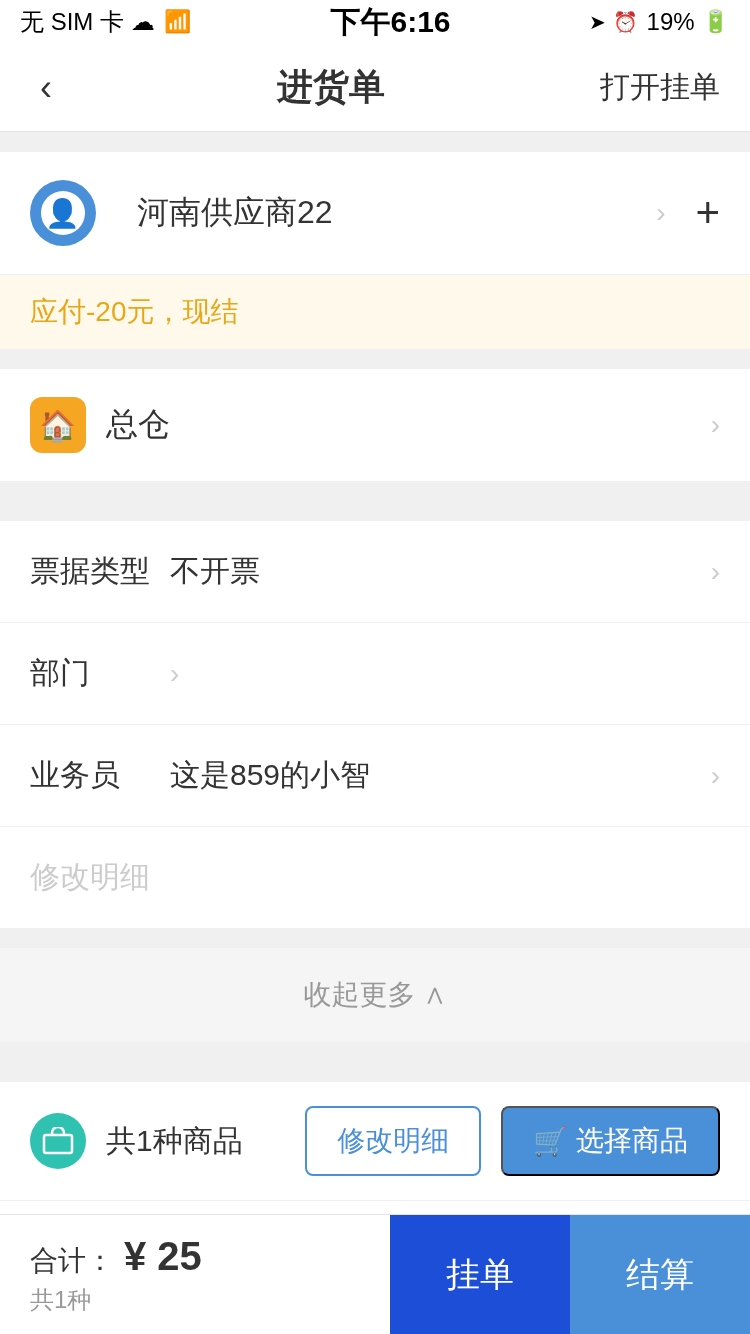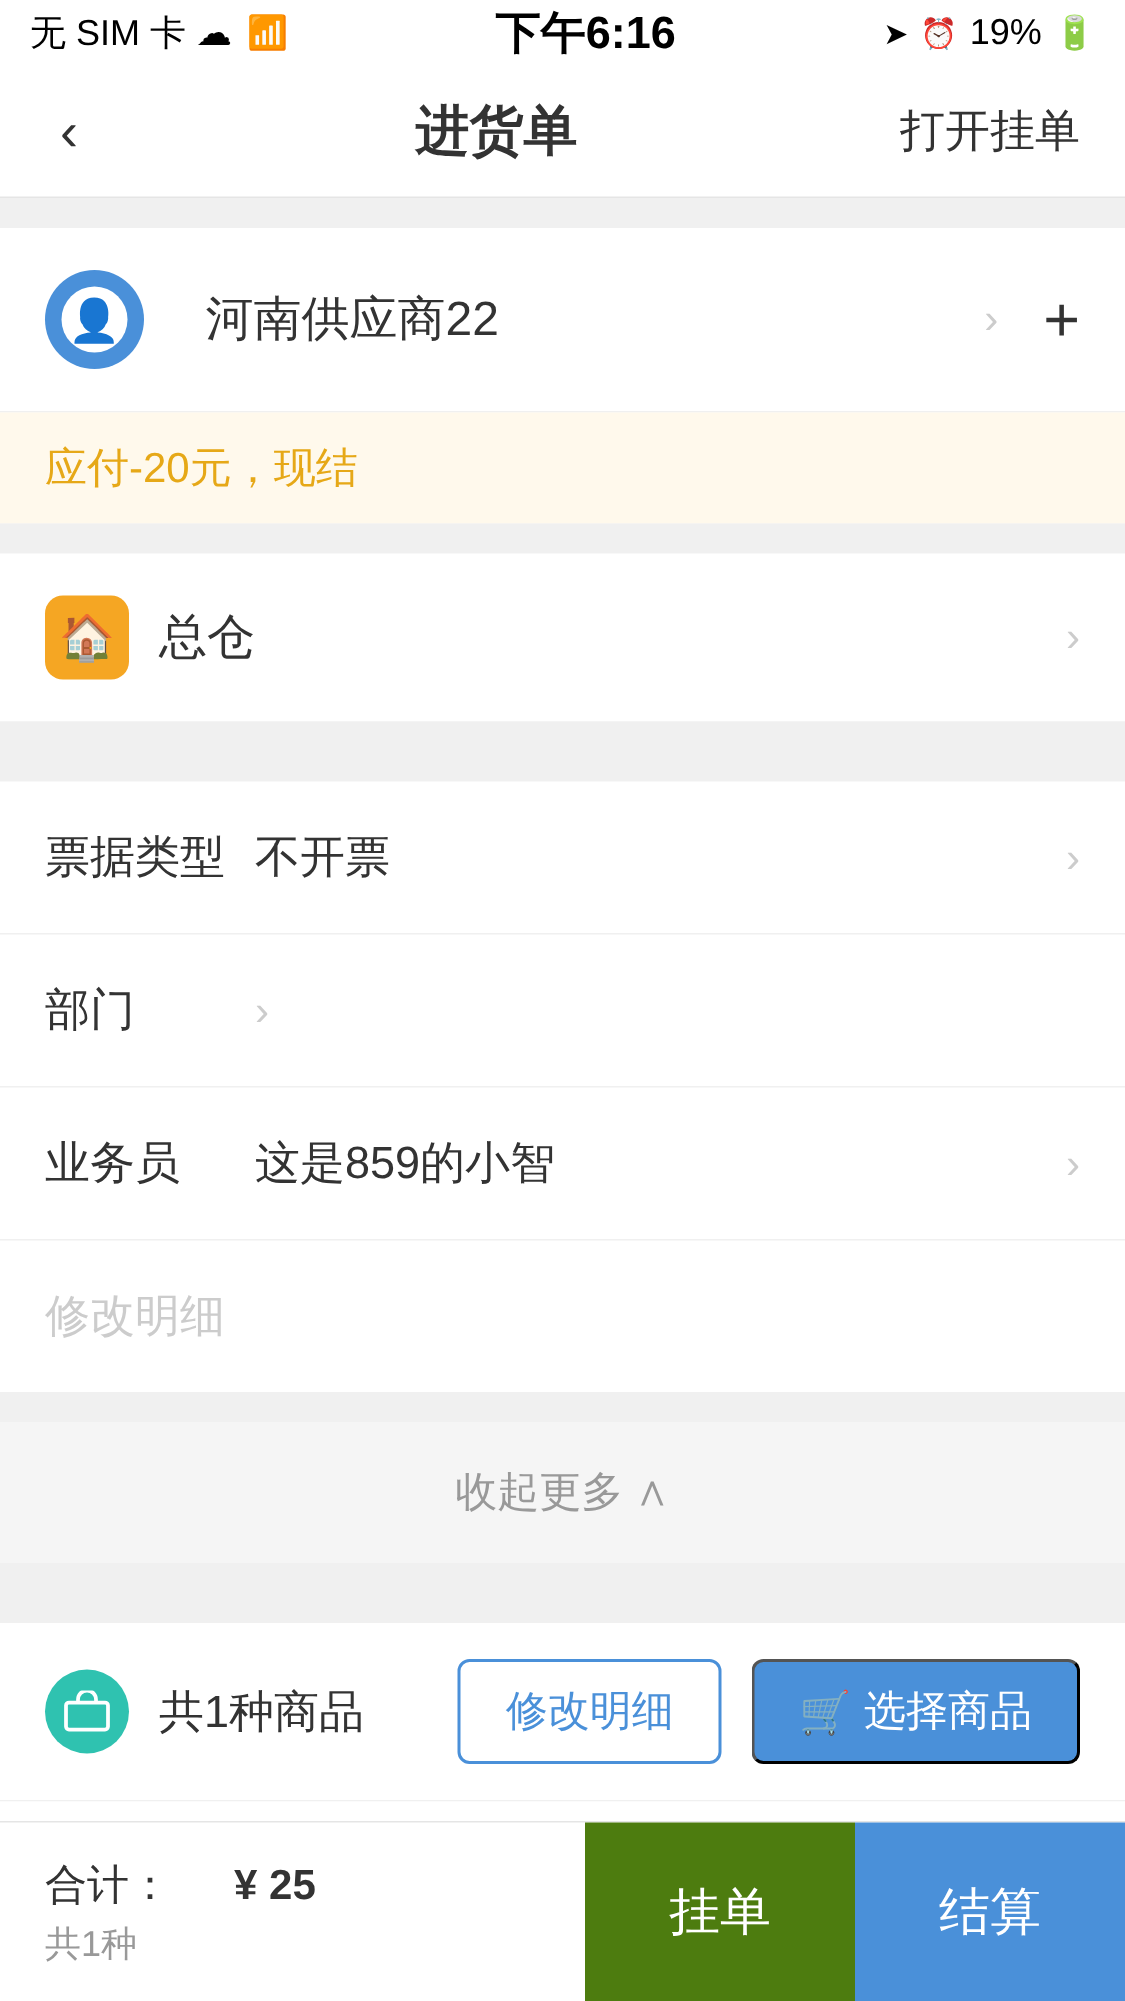--- a/index.html
+++ b/index.html
@@ -315,33 +315,32 @@
     .bottom-total-row {
       display: flex;
       align-items: baseline;
       gap: 10px;
     }
     .bottom-total-label {
       font-size: 28px;
       color: #333;
     }
     .bottom-total-amount {
-      font-size: 28px;
+      font-size: 40px;
       font-weight: 600;
       color: #333;
-      margin-left: 32px;
     }
     .bottom-total-sub {
       font-size: 24px;
       color: #999;
       margin-top: 4px;
     }
     .btn-hangsingle {
       width: 180px;
-      background: #4d7c0f;
+      background: #1d4ed8;
       color: #fff;
       display: flex;
       align-items: center;
       justify-content: center;
       font-size: 34px;
       cursor: pointer;
     }
     .btn-checkout {
       width: 180px;
       background: #4a90d9;

